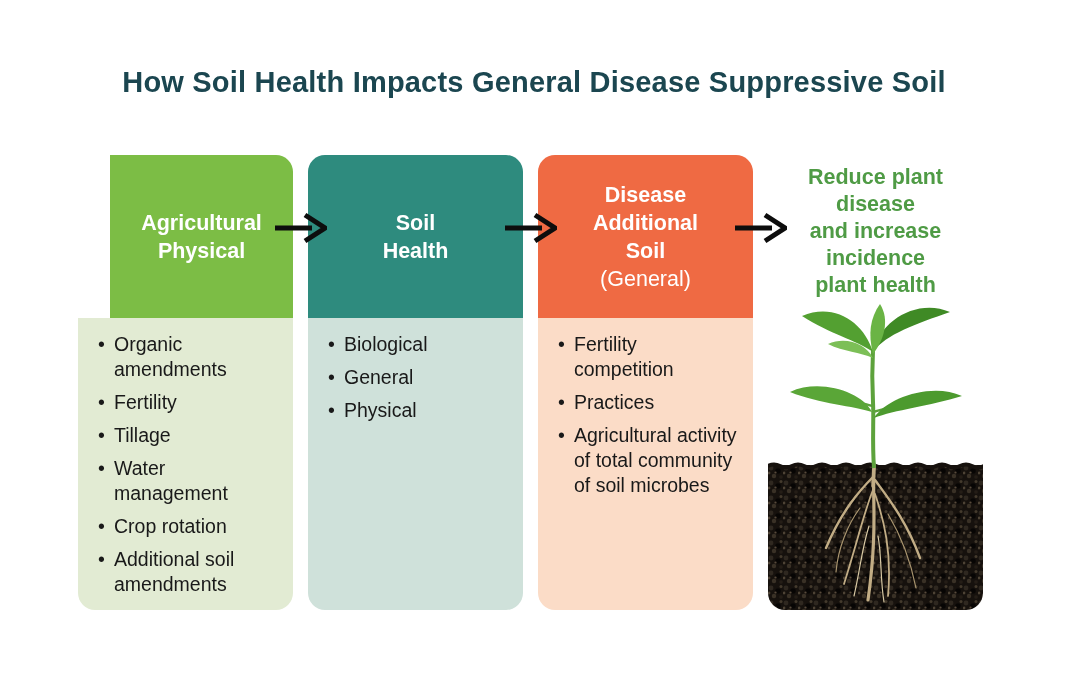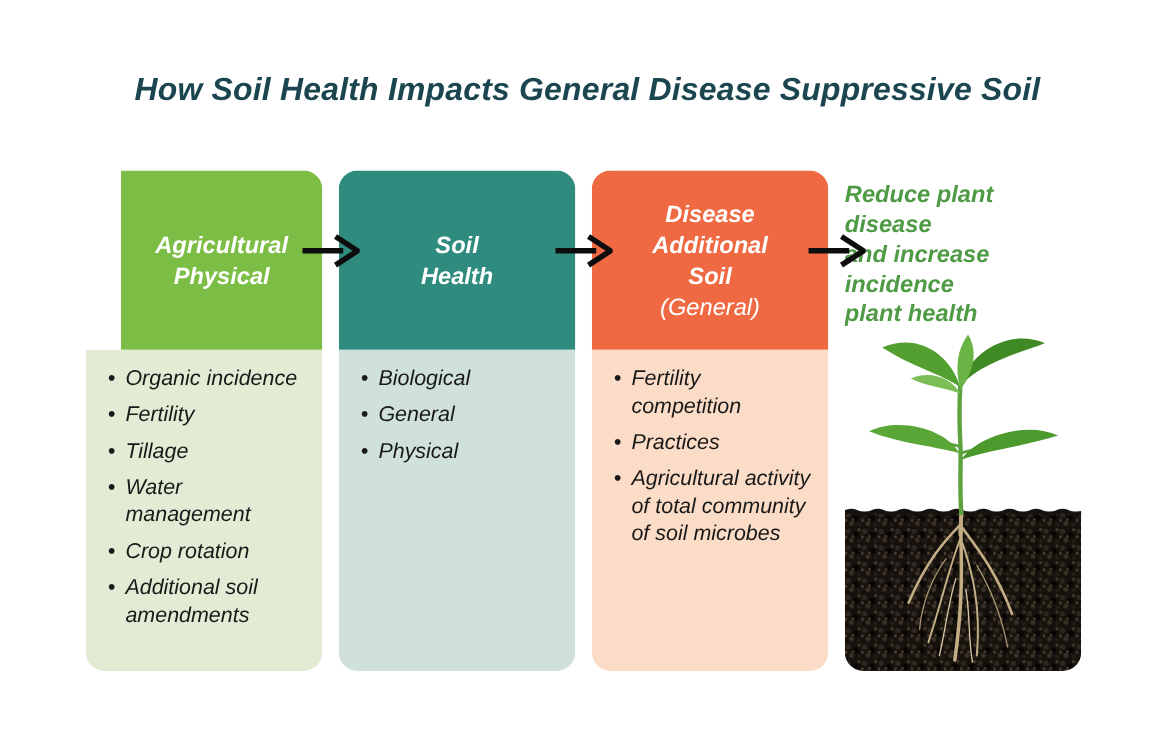--- a/index.html
+++ b/index.html
@@ -1,17 +1,17 @@
 <!DOCTYPE html>
 <html><head>
 <meta charset="utf-8">
 <style>
   html,body{margin:0;padding:0;background:#ffffff;}
   body{width:1068px;height:686px;font-family:"Liberation Sans",sans-serif;}
-  .stage{position:relative;width:1068px;height:665px;background:#ffffff;overflow:hidden;font-style:italic;}
+  .stage{position:relative;width:1068px;height:665px;background:#ffffff;overflow:hidden;}
 
   .title{position:absolute;top:66px;left:0;width:100%;margin:0;text-align:center;
          font-size:29px;font-weight:700;color:#1b4650;letter-spacing:.2px;}
 
   .card{position:absolute;top:155px;width:215px;height:455px;border-radius:17px;
         overflow:hidden;display:flex;flex-direction:column;}
   .c1{left:78px;}  .c2{left:308px;}  .c3{left:538px;}  .c4{left:768px;background:#ffffff;}
 
   .hd{flex:0 0 163px;display:flex;flex-direction:column;align-items:center;justify-content:center;
       color:#ffffff;font-weight:700;font-size:21.5px;line-height:28px;text-align:center;}
@@ -22,21 +22,21 @@
   .hd .sub{font-weight:400;}
 
   .bd{flex:1 1 auto;padding:14px 14px 0 20px;font-size:19.5px;line-height:25px;color:#191919;}
   .bd1{background:#e2ebd3;}
   .bd2{background:#cfe1da;}
   .bd3{background:#fbdcc7;}
   .li{display:flex;margin-bottom:8px;}
   .dot{flex:0 0 16px;width:16px;}
   .li .tx{flex:1 1 auto;}
 
-  .p4title{padding-top:9px;color:#4f9b45;font-weight:700;
+  .p4title{padding-top:9px;text-align:center;color:#4f9b45;font-weight:700;
            font-size:21.5px;line-height:27px;}
   .p4title span{display:block;}
   .plant{display:block;width:215px;height:310px;margin-top:auto;}
 
   .arrow{position:absolute;top:210px;width:53px;height:36px;}
   .a1{left:274px;} .a2{left:504px;} .a3{left:734px;}
 </style>
 </head>
 <body>
 
@@ -45,21 +45,21 @@
   <h1 class="title">How Soil Health Impacts General Disease Suppressive Soil</h1>
 
   <section class="card c1">
     <header class="hd hd1">
       <span>Agricultural</span>
       <span>Physical</span>
     </header>
     <div class="bd bd1">
       <div class="li">
           <span class="dot">•</span>
-          <span class="tx">Organic incidence</span>
+          <span class="tx">Organic amendments</span>
         </div>
       <div class="li">
           <span class="dot">•</span>
           <span class="tx">Fertility</span>
         </div>
       <div class="li">
           <span class="dot">•</span>
           <span class="tx">Tillage</span>
         </div>
       <div class="li">

